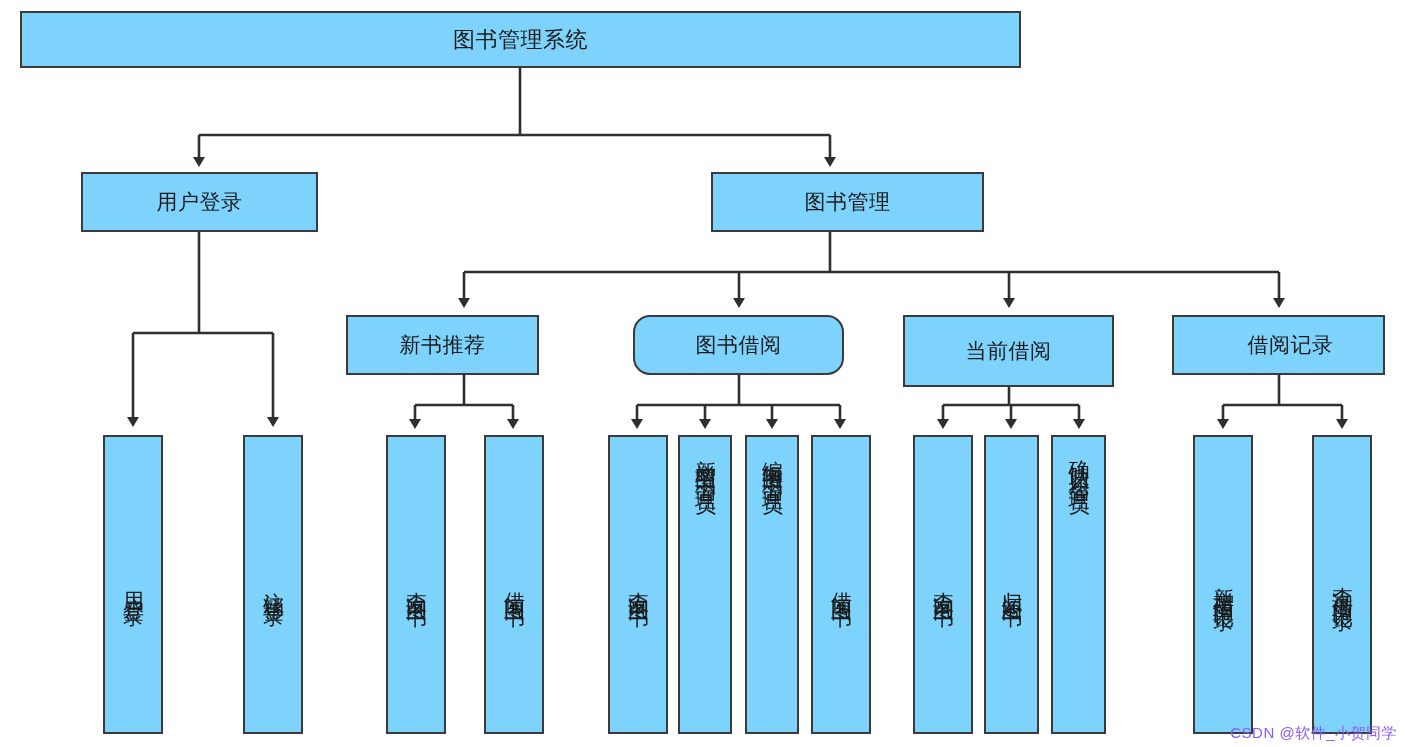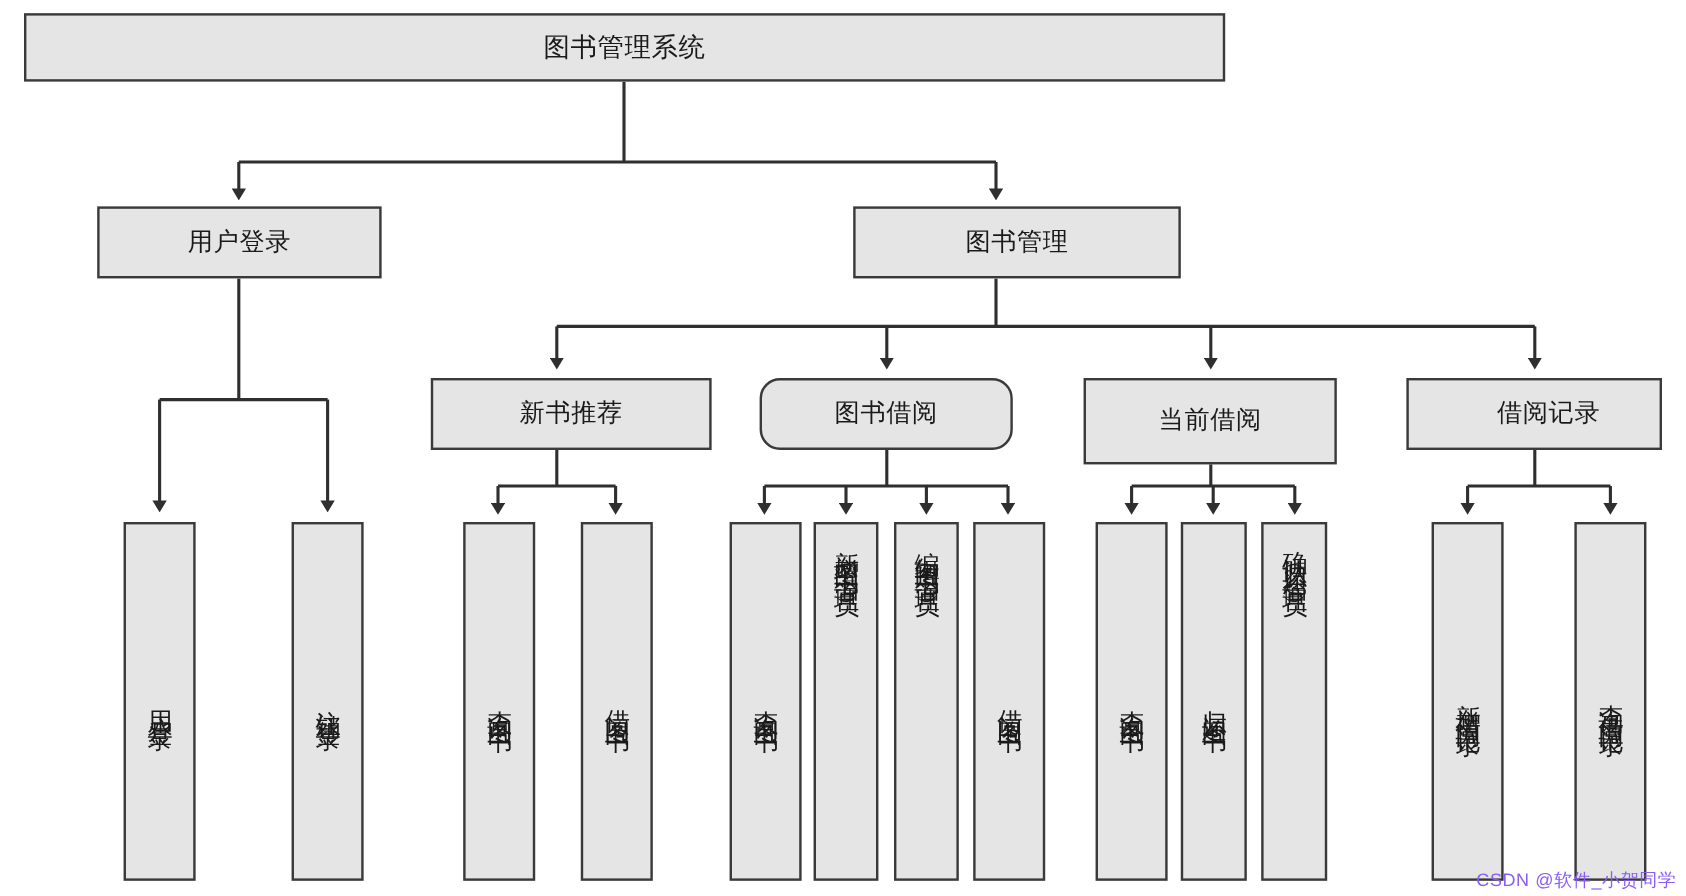--- a/index.html
+++ b/index.html
@@ -16,26 +16,27 @@
   }
   #diagram-root {
     position: relative;
     width: 1405px;
     height: 747px;
     background: #ffffff;
   }
   .node {
     position: absolute;
     box-sizing: border-box;
-    background: #e5e5e5;
+    background: #7dd3fc;
     border: 2px solid #3a3a3a;
     display: flex;
     align-items: center;
     justify-content: center;
     color: #1a1a1a;
+    font-family: Liberation Serif, serif;
   }
   .node .label {
     display: block;
     text-align: center;
     line-height: 1.15;
     white-space: nowrap;
   }
   
   .node.horiz .label {
     font-size: 21px;
@@ -138,21 +139,21 @@
     <span class="label">图书管理系统</span>
   </div>
 
   <div class="node horiz" style="left:81px; top:172px; width:237px; height:60px;">
     <span class="label">用户登录</span>
   </div>
   <div class="node horiz" style="left:711px; top:172px; width:273px; height:60px;">
     <span class="label">图书管理</span>
   </div>
 
-  <div class="node horiz" style="left:359px; top:315px; width:234px; height:60px;">
+  <div class="node horiz" style="left:346px; top:315px; width:193px; height:60px;">
     <span class="label">新书推荐</span>
   </div>
   <div class="node horiz" style="left:633px; top:315px; width:211px; height:60px;border-radius:17px;">
     <span class="label">图书借阅</span>
   </div>
   <div class="node horiz" style="left:903px; top:315px; width:211px; height:72px;">
     <span class="label">当前借阅</span>
   </div>
   <div class="node horiz" style="left:1172px; top:315px; width:213px; height:60px;padding-left:24px;">
     <span class="label">借阅记录</span>

